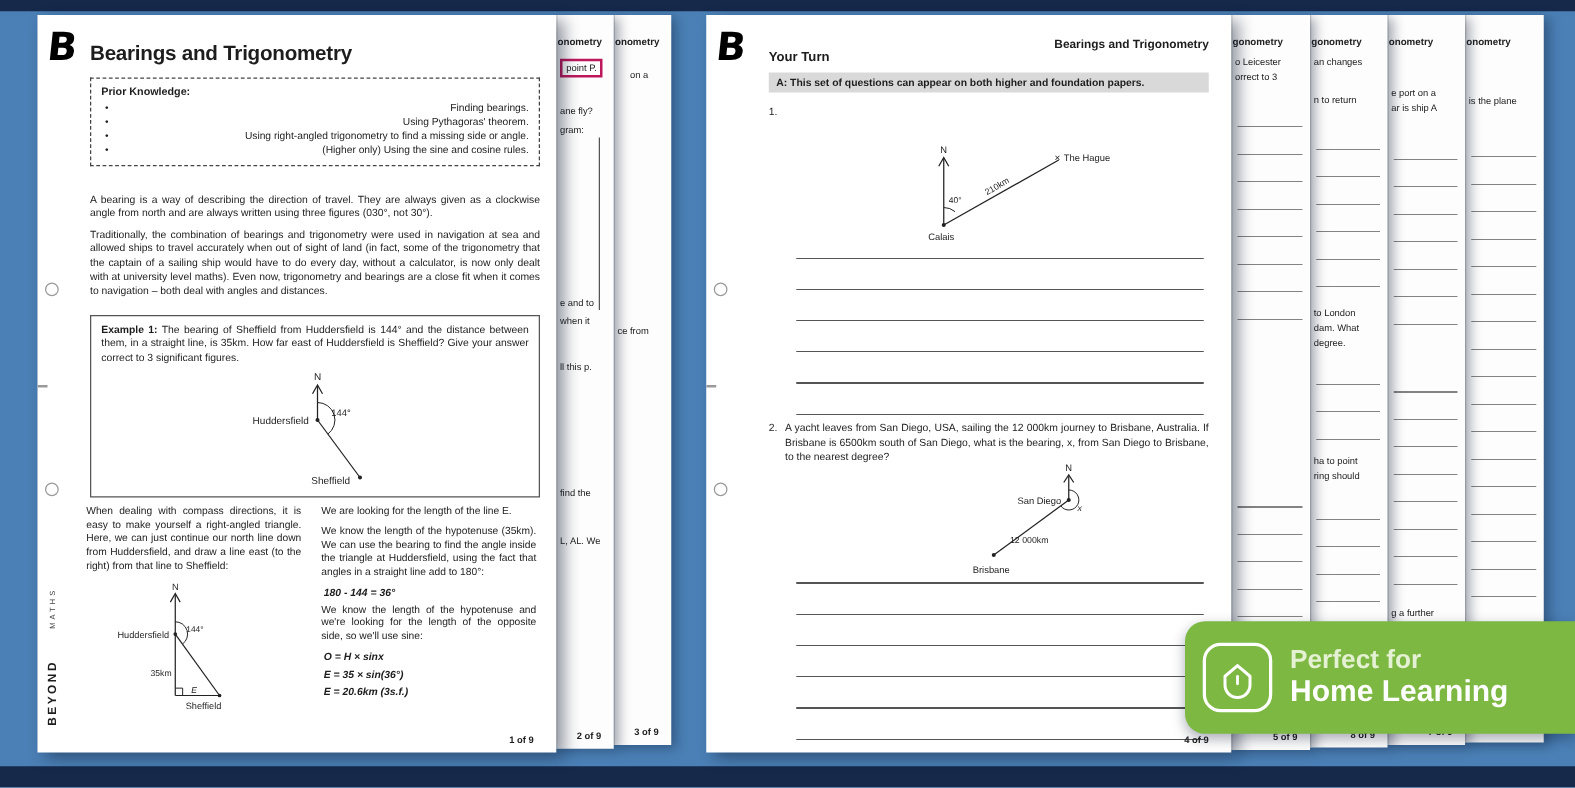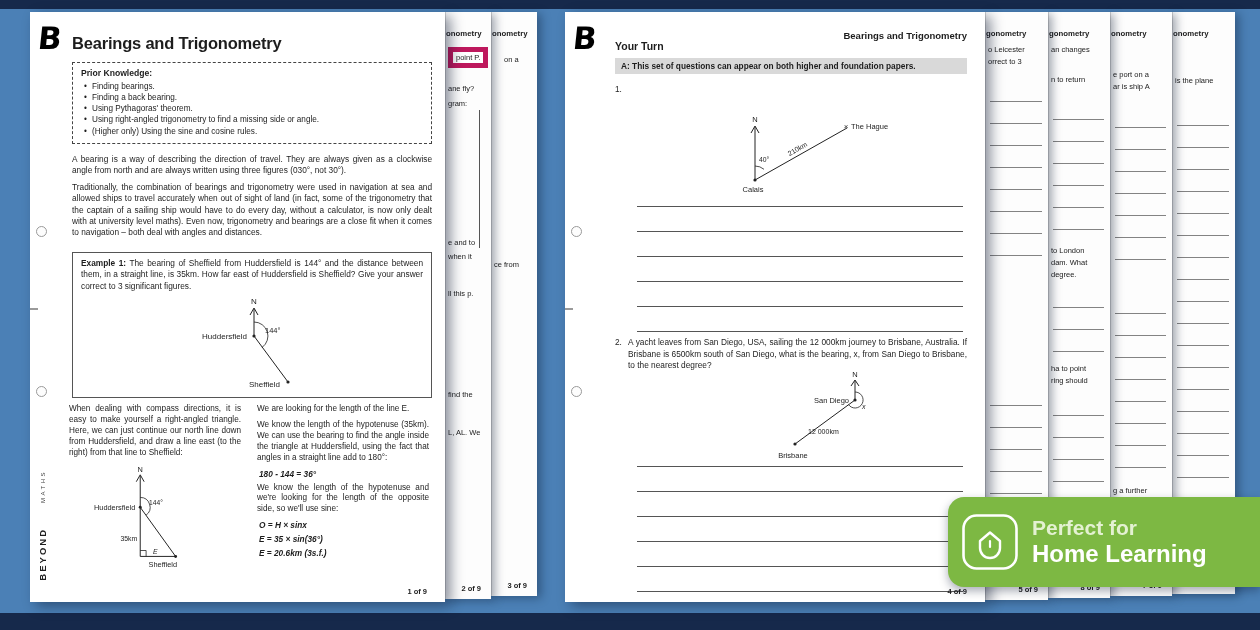--- a/index.html
+++ b/index.html
@@ -39,21 +39,21 @@
   .hole.h1 { top:214px; } .hole.h2 { top:374px; }
   .tick { position:absolute; left:0; top:296px; width:8px; height:2px; background:#9a9a9a; }
 
   .pagenum { position:absolute; right:10px; bottom:6px; font-size:7.5px; font-weight:700; white-space:nowrap; }
   .front .pagenum { right:18px; }
 
   
   .lp-title { position:absolute; left:42px; top:22px; font-size:16.5px; font-weight:700; letter-spacing:-.2px; }
   .pk-box { position:absolute; left:42px; top:50px; width:360px; border:1.5px dashed #444; padding:5px 8px 6px; }
   .pk-head { font-size:8.6px; font-weight:700; margin-bottom:3px; }
-  .pk-item { font-size:8.2px; line-height:1.36; padding-left:11px; position:relative; }
+  .pk-item { font-size:8.2px; line-height:1.36; padding-left:11px; position:relative;text-align:right; }
   .pk-item::before { content:"•"; position:absolute; left:3px; }
   .para { position:absolute; left:42px; width:360px; font-size:8.3px; line-height:1.36; text-align:justify; }
   .para.p1 { top:142px; } .para.p2 { top:170px; }
   .example-box { position:absolute; left:42px; top:240px; width:360px; height:146px; border:1px solid #555; padding:5px 8px 2px; }
   .ex-text { font-size:8.3px; line-height:1.36; text-align:justify; }
   .ex-label { font-weight:700; }
   .ex-svg { display:block; width:300px; height:94px; margin:2px auto 0; }
   .twocol { position:absolute; left:39px; top:392px; width:360px; display:flex; gap:16px; }
   .col { width:174px; }
   .col p { font-size:8.2px; line-height:1.33; text-align:justify; margin-bottom:5px; }
@@ -75,21 +75,21 @@
   .q1 { top:72px; } .q2 { top:325px; }
   .q1-svg { position:absolute; left:160px; top:94px; width:185px; height:95px; }
   .q2-svg { position:absolute; left:195px; top:358px; width:145px; height:95px; }
   .answer-lines { position:absolute; left:72px; width:326px;
     background-image:repeating-linear-gradient(to bottom, transparent 0px, transparent 24px, #555 24px, #555 25px); }
   .al1 { top:170px; height:151px; } .al2 { top:430px; height:151px; }
 
   
   .frag { position:absolute; left:2px; font-size:7.5px; white-space:nowrap; color:#222; }
   .frag.b { font-weight:700; font-size:7.8px; left:0; }
-  .pframe { position:absolute; font-size:7.5px; border:5px solid #be185d; padding:1px 3px; white-space:nowrap; background:#fff; }
+  .pframe { position:absolute; font-size:7.5px; border:2px solid #be185d; padding:1px 3px; white-space:nowrap; background:#fff; }
   .vline { position:absolute; width:1px; background:#555; }
   .lines { position:absolute; left:4px; right:6px;
     background-image:repeating-linear-gradient(to bottom, transparent 0px, transparent 21px, #838383 21px, #838383 22px); }
 
   
   .badge { position:absolute; left:948px; top:497px; width:312px; height:90px;
            background:#7db843; border-radius:16px 0 0 16px; z-index:30;
            display:flex; align-items:center; gap:13px; padding-left:13px;
            box-shadow:0 4px 10px rgba(8,20,45,.35); }
   .badge-text .l1 { font-size:21px; font-weight:600; color:#e4f1d2; line-height:1.15; }
@@ -132,21 +132,20 @@
       <div class="logo">B</div>
       <div class="hole h1"></div>
       <div class="hole h2"></div>
       <div class="tick"></div>
 
       <div class="lp-title">Bearings and Trigonometry</div>
 
       <div class="pk-box">
         <div class="pk-head">Prior Knowledge:</div>
         <div class="pk-item">Finding bearings.</div>
-        <div class="pk-item">Finding a back bearing.</div>
         <div class="pk-item">Using Pythagoras' theorem.</div>
         <div class="pk-item">Using right-angled trigonometry to find a missing side or angle.</div>
         <div class="pk-item">(Higher only) Using the sine and cosine rules.</div>
       </div>
 
       <div class="para p1">A bearing is a way of describing the direction of travel. They are always given as a clockwise angle from north and are always written using three figures (030°, not 30°).</div>
       <div class="para p2">Traditionally, the combination of bearings and trigonometry were used in navigation at sea and allowed ships to travel accurately when out of sight of land (in fact, some of the trigonometry that the captain of a sailing ship would have to do every day, without a calculator, is now only dealt with at university level maths). Even now, trigonometry and bearings are a close fit when it comes to navigation – both deal with angles and distances.</div>
 
       <div class="example-box">
         <div class="ex-text">

